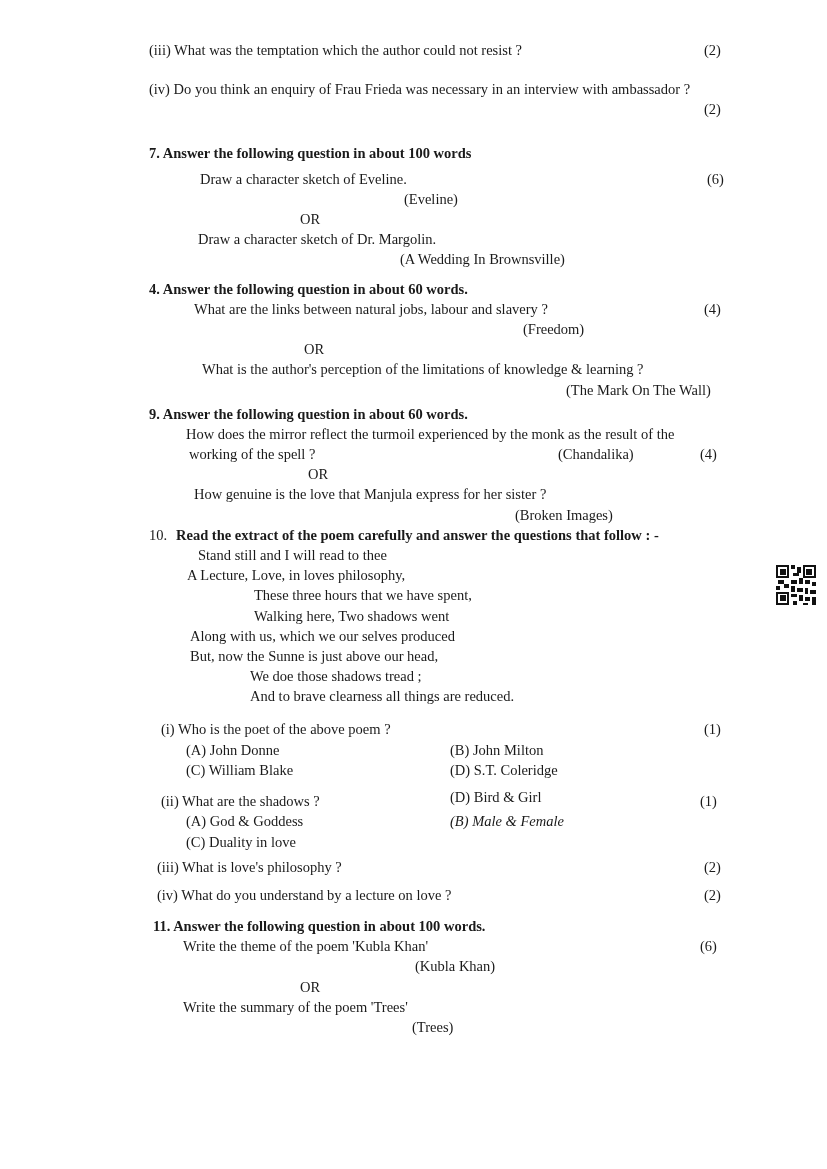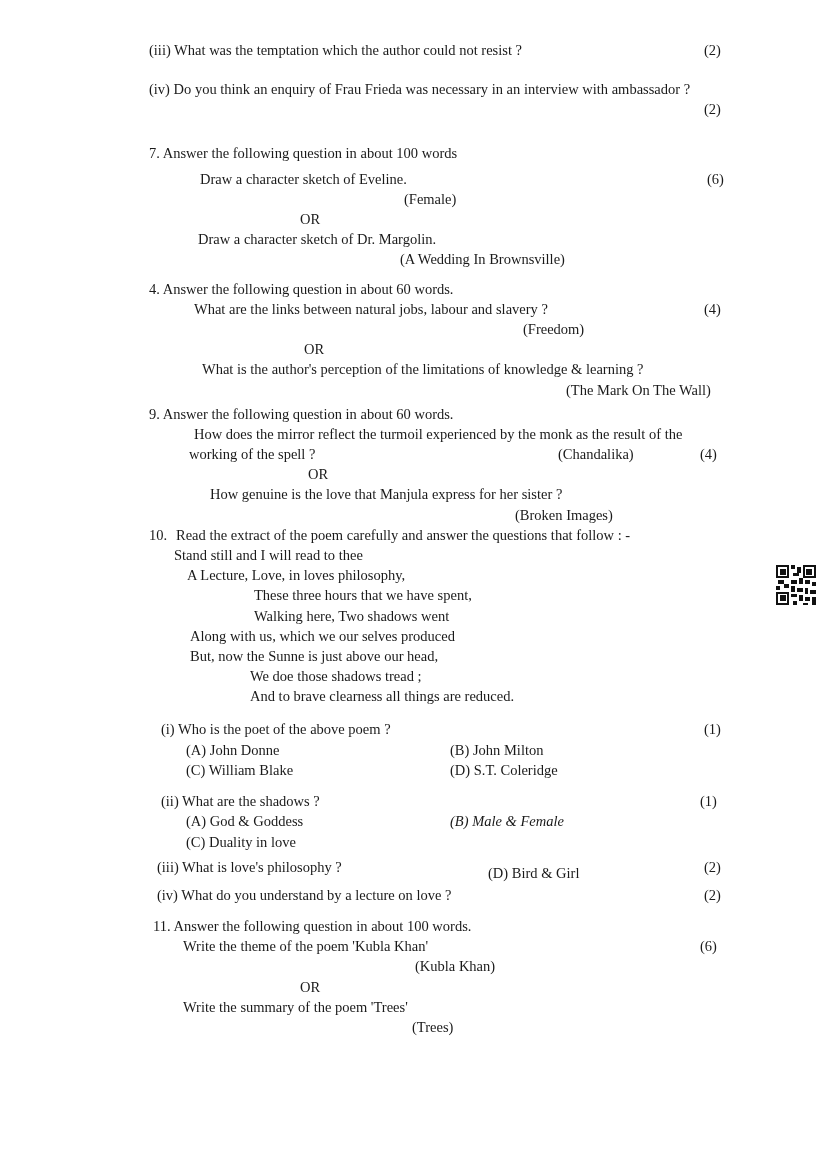--- a/index.html
+++ b/index.html
@@ -1,78 +1,78 @@
 <!DOCTYPE html>
 <html><head>
 <meta charset="utf-8">
 <style>
   html, body { margin: 0; padding: 0; background: #ffffff; }
   body { width: 827px; height: 1169px; position: relative; overflow: hidden;
          font-family: "Liberation Serif", "DejaVu Serif", serif; color: #1a1a1a; font-size: 14.5px; }
   .t { position: absolute; white-space: nowrap; line-height: 18px; }
-  .b { font-weight: normal; }
+  .b { font-weight: bold; }
   .qr { position: absolute; left: 776px; top: 565px; width: 40px; height: 40px; }
 </style>
 </head>
 <body>
 
 <div class="t" style="left:149px;top:41px;">(iii) What was the temptation which the author could not resist ?</div>
 <div class="t" style="left:704px;top:41px;">(2)</div>
 <div class="t" style="left:149px;top:80px;">(iv) Do you think an enquiry of Frau Frieda was necessary in an interview with ambassador ?</div>
 <div class="t" style="left:704px;top:100px;">(2)</div>
 
 <div class="t b" style="left:149px;top:144px;">7.   Answer the following question in about 100 words</div>
 <div class="t" style="left:200px;top:170px;">Draw a character  sketch of Eveline.</div>
 <div class="t" style="left:707px;top:170px;">(6)</div>
-<div class="t" style="left:404px;top:190px;">(Female)</div>
+<div class="t" style="left:404px;top:190px;">(Eveline)</div>
 <div class="t" style="left:300px;top:210px;">OR</div>
 <div class="t" style="left:198px;top:230px;">Draw a character  sketch of Dr. Margolin.</div>
 <div class="t" style="left:400px;top:250px;">(A Wedding In Brownsville)</div>
 
 <div class="t b" style="left:149px;top:280px;">4.   Answer the following question in about 60 words.</div>
 <div class="t" style="left:194px;top:300px;">What are the links between natural jobs, labour and slavery ?</div>
 <div class="t" style="left:704px;top:300px;">(4)</div>
 <div class="t" style="left:523px;top:320px;">(Freedom)</div>
 <div class="t" style="left:304px;top:340px;">OR</div>
 <div class="t" style="left:194px;top:360px;margin-left:8px;">What is the author's perception of the limitations of knowledge &amp; learning ?</div>
 <div class="t" style="left:566px;top:381px;">(The Mark On The Wall)</div>
 
 <div class="t b" style="left:149px;top:405px;">9. Answer the following question in about 60 words.</div>
-<div class="t" style="left:194px;top:425px;">How does the mirror reflect the turmoil experienced by the monk as the result of the</div>
+<div class="t" style="left:186px;top:425px;">How does the mirror reflect the turmoil experienced by the monk as the result of the</div>
 <div class="t" style="left:189px;top:445px;">working of the spell ?</div>
 <div class="t" style="left:558px;top:445px;">(Chandalika)</div>
 <div class="t" style="left:700px;top:445px;">(4)</div>
 <div class="t" style="left:308px;top:465px;">OR</div>
-<div class="t" style="left:210px;top:485px;">How genuine is the love that Manjula express for her sister ?</div>
+<div class="t" style="left:194px;top:485px;">How genuine is the love that Manjula express for her sister ?</div>
 <div class="t" style="left:515px;top:506px;">(Broken Images)</div>
 
 <div class="t" style="left:149px;top:526px;">10.</div>
 <div class="t b" style="left:176px;top:526px;">Read the extract of the poem carefully and answer the questions that follow : -</div>
-<div class="t" style="left:174px;top:546px;">Stand still and I will read to thee</div>
+<div class="t" style="left:198px;top:546px;">Stand still and I will read to thee</div>
 <div class="t" style="left:187px;top:566px;">A Lecture, Love, in loves philosophy,</div>
 <div class="t" style="left:254px;top:586px;">These three hours that we have spent,</div>
 <div class="t" style="left:254px;top:607px;">Walking here, Two shadows went</div>
 <div class="t" style="left:190px;top:627px;">Along with us, which we our selves produced</div>
 <div class="t" style="left:190px;top:647px;">But, now the Sunne is just above our head,</div>
 <div class="t" style="left:250px;top:667px;">We doe those shadows tread ;</div>
 <div class="t" style="left:250px;top:687px;">And to brave clearness all things are reduced.</div>
 
 <div class="t" style="left:161px;top:720px;">(i)  Who is the poet of the above poem ?</div>
 <div class="t" style="left:704px;top:720px;">(1)</div>
 <div class="t" style="left:186px;top:741px;">(A)  John Donne</div>
 <div class="t" style="left:450px;top:741px;">(B) John Milton</div>
 <div class="t" style="left:186px;top:761px;">(C)  William Blake</div>
 <div class="t" style="left:450px;top:761px;">(D) S.T. Coleridge</div>
 
 <div class="t" style="left:161px;top:792px;">(ii) What are the shadows ?</div>
 <div class="t" style="left:700px;top:792px;">(1)</div>
 <div class="t" style="left:186px;top:812px;">(A)  God &amp; Goddess</div>
 <div class="t" style="left:450px;top:812px;font-style:italic;">(B) Male &amp; Female</div>
 <div class="t" style="left:186px;top:833px;">(C)  Duality in love</div>
-<div class="t" style="left:450px;top:864px;margin-left:38px;">(D) Bird &amp; Girl</div>
+<div class="t" style="left:450px;top:788px;">(D) Bird &amp; Girl</div>
 
 <div class="t" style="left:157px;top:858px;">(iii) What is love's philosophy ?</div>
 <div class="t" style="left:704px;top:858px;">(2)</div>
 <div class="t" style="left:157px;top:886px;">(iv) What do you understand by a lecture on love ?</div>
 <div class="t" style="left:704px;top:886px;">(2)</div>
 
 <div class="t b" style="left:153px;top:917px;">11. Answer the following question in about 100 words.</div>
 <div class="t" style="left:183px;top:937px;">Write the theme of the poem 'Kubla Khan'</div>
 <div class="t" style="left:700px;top:937px;">(6)</div>
 <div class="t" style="left:415px;top:957px;">(Kubla Khan)</div>

